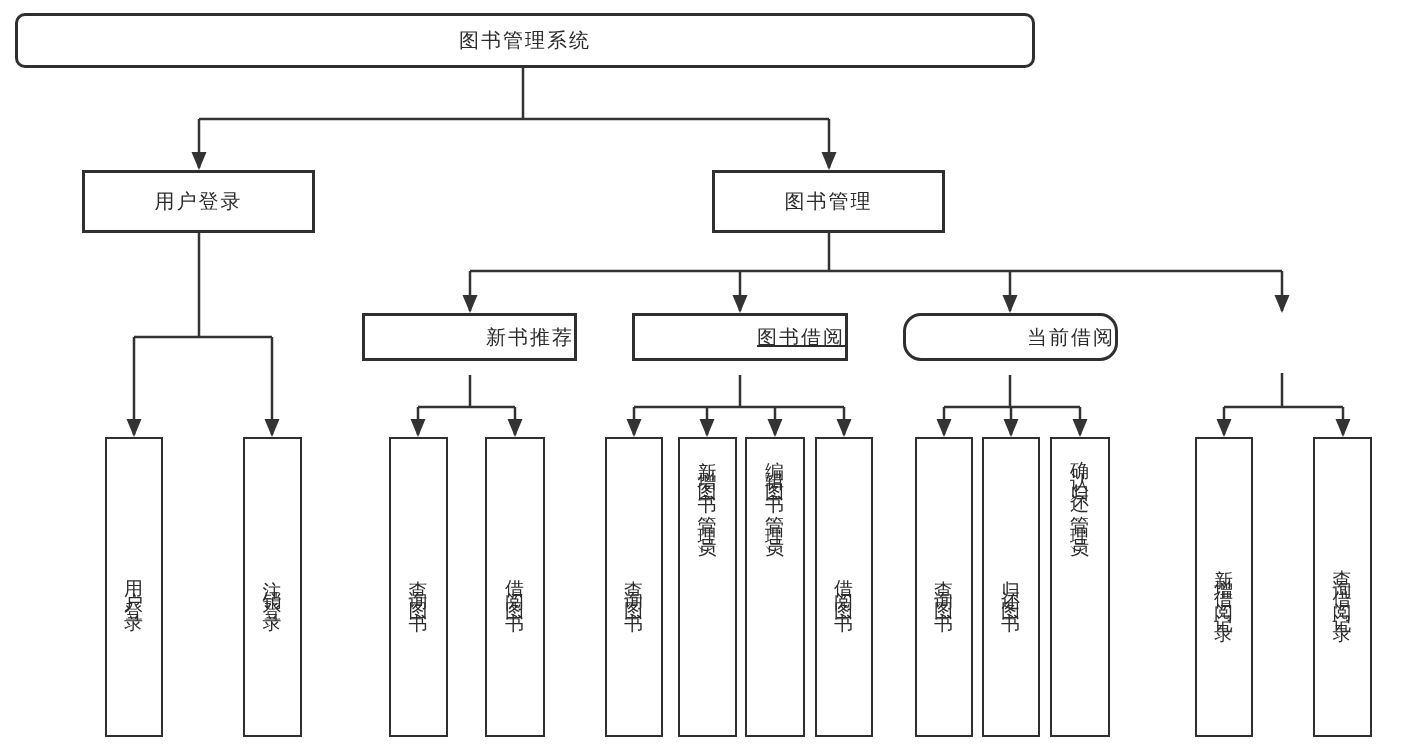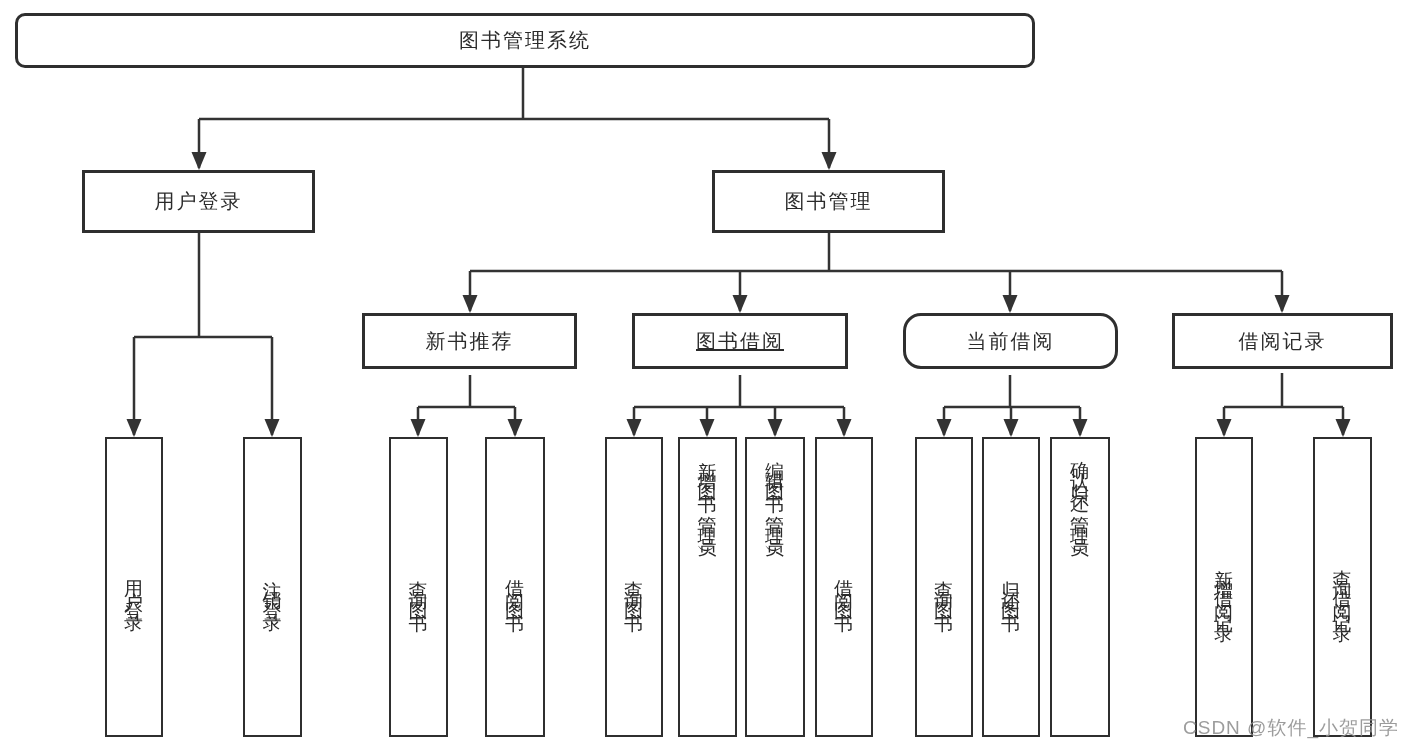--- a/index.html
+++ b/index.html
@@ -35,21 +35,21 @@
     justify-content: center;
     color: #2b2b2b;
   }
   .hbox .lbl {
     font-size: 20px;
     letter-spacing: 2px;
     white-space: nowrap;
   }
   .root { left: 15px; top: 13px; width: 1020px; height: 55px; border-radius: 10px; }
   .l2   { top: 170px; height: 63px; width: 233px; }
-  .l3   { top: 313px; height: 56px; }
+  .l3   { top: 313px; height: 48px; justify-content: flex-end; }
   .leaf {
     top: 437px;
     height: 300px;
     border-width: 2.5px;
   }
   .leaf .vlbl {
     writing-mode: vertical-rl;
     text-orientation: mixed;
     font-size: 19px;
     letter-spacing: 11px;
@@ -129,23 +129,20 @@
 
   <div class="box hbox l3" style="left:362px;width:215px;">
     <span class="lbl">新书推荐</span>
   </div>
   <div class="box hbox l3" style="left:632px;width:216px;text-decoration:underline;">
     <span class="lbl">图书借阅</span>
   </div>
   <div class="box hbox l3" style="left:903px;width:215px;border-radius:18px;">
     <span class="lbl">当前借阅</span>
   </div>
-  <div class="box hbox l3" style="left:1172px;width:221px;">
-    <span class="lbl">借阅记录</span>
-  </div>
 
   <div class="box leaf" style="left:105px;width:58px;">
     <span class="vlbl">用户登录</span>
   </div>
   <div class="box leaf" style="left:243px;width:59px;">
     <span class="vlbl">注销登录</span>
   </div>
   <div class="box leaf" style="left:389px;width:59px;">
     <span class="vlbl">查询图书</span>
   </div>
@@ -173,15 +170,14 @@
   <div class="box leaf top-text" style="left:1050px;width:60px;">
     <span class="vlbl">确认归还（管理员）</span>
   </div>
   <div class="box leaf" style="left:1195px;width:58px;">
     <span class="vlbl">新增借阅记录</span>
   </div>
   <div class="box leaf" style="left:1313px;width:59px;">
     <span class="vlbl">查询借阅记录</span>
   </div>
 
-  <div class="watermark">CSDN @软件_小贺同学</div>
 
 </div>
 
 </body></html>

